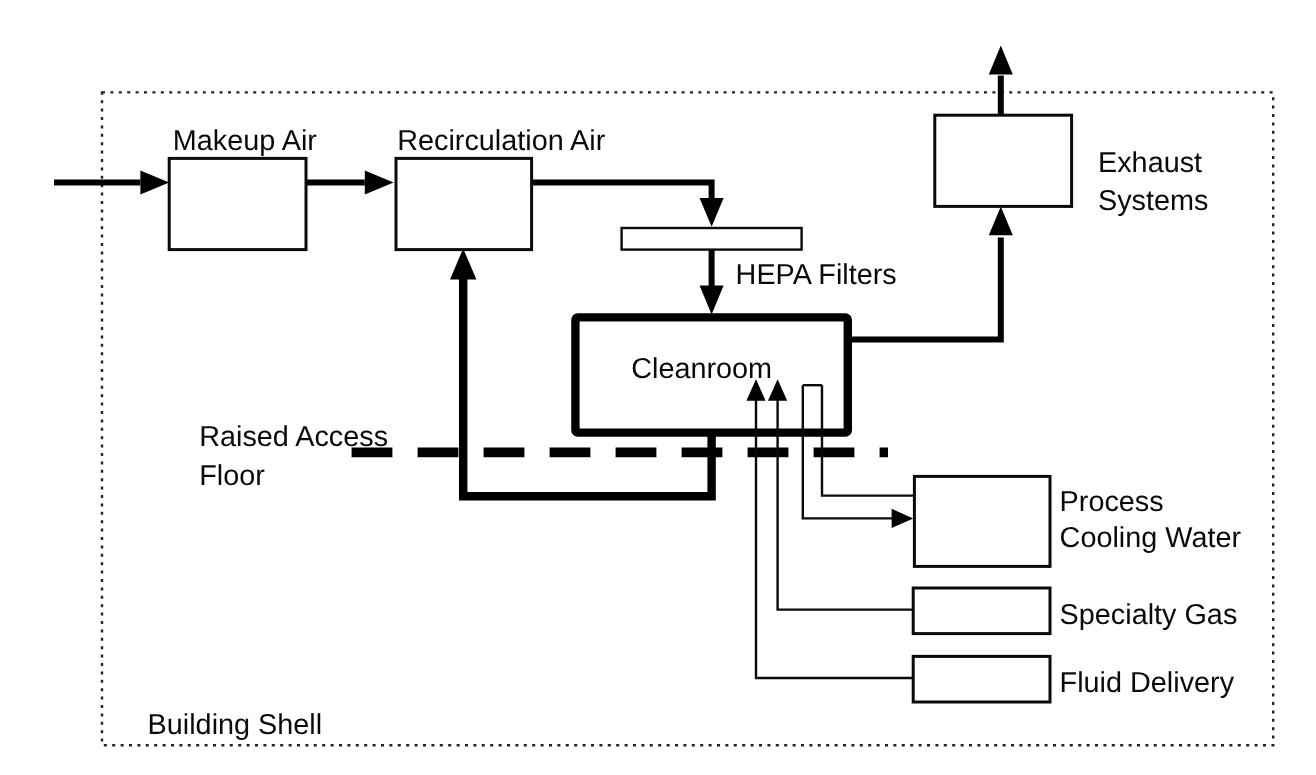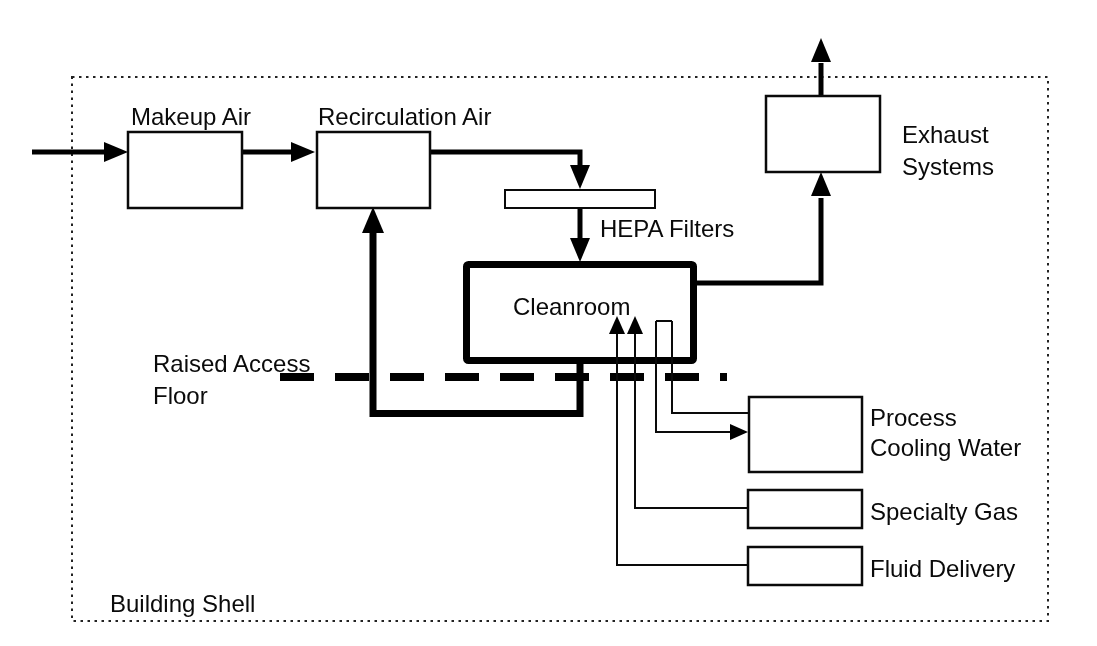--- a/index.html
+++ b/index.html
@@ -8,20 +8,21 @@
     background: #ffffff;
     width: 1097px;
     height: 646px;
     overflow: hidden;
   }
   .diagram-wrap {
     position: relative;
     width: 981px;
     height: 646px;
     background: #ffffff;
+    padding-left: 13px;
   }
   svg text {
     font-family: "Liberation Sans", "DejaVu Sans", sans-serif;
     font-size: 24px;
     fill: #0a0a0a;
   }
   .box {
     fill: #ffffff;
     stroke: #0a0a0a;
     stroke-width: 2.5;

